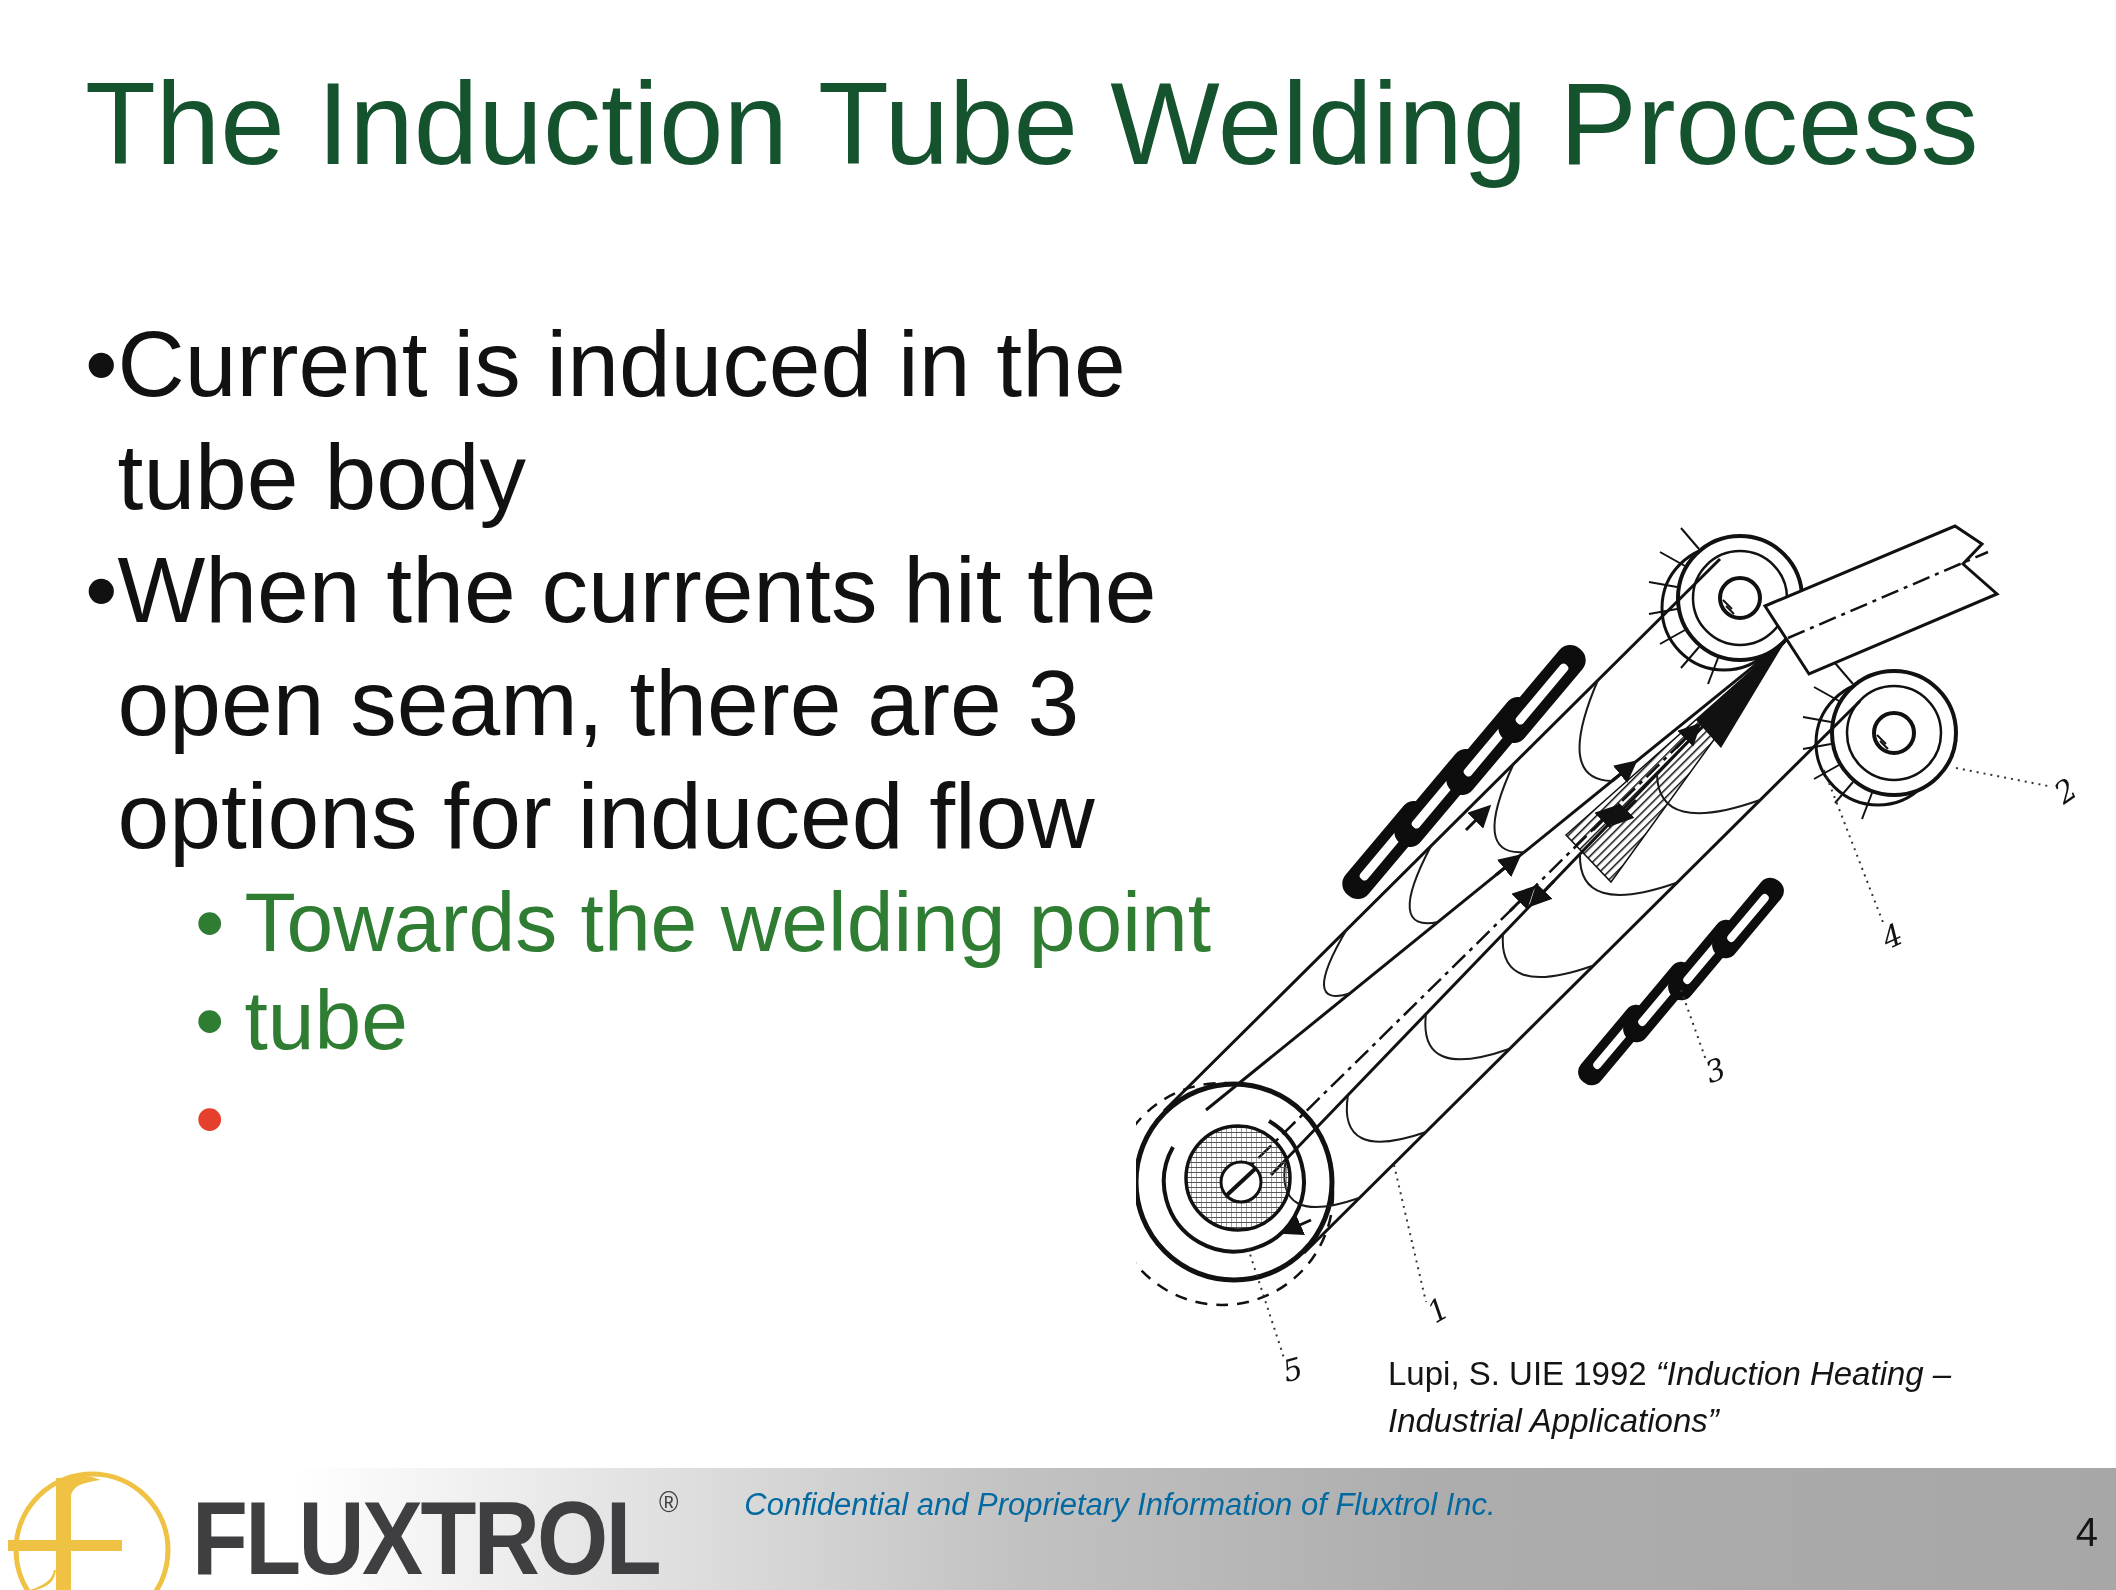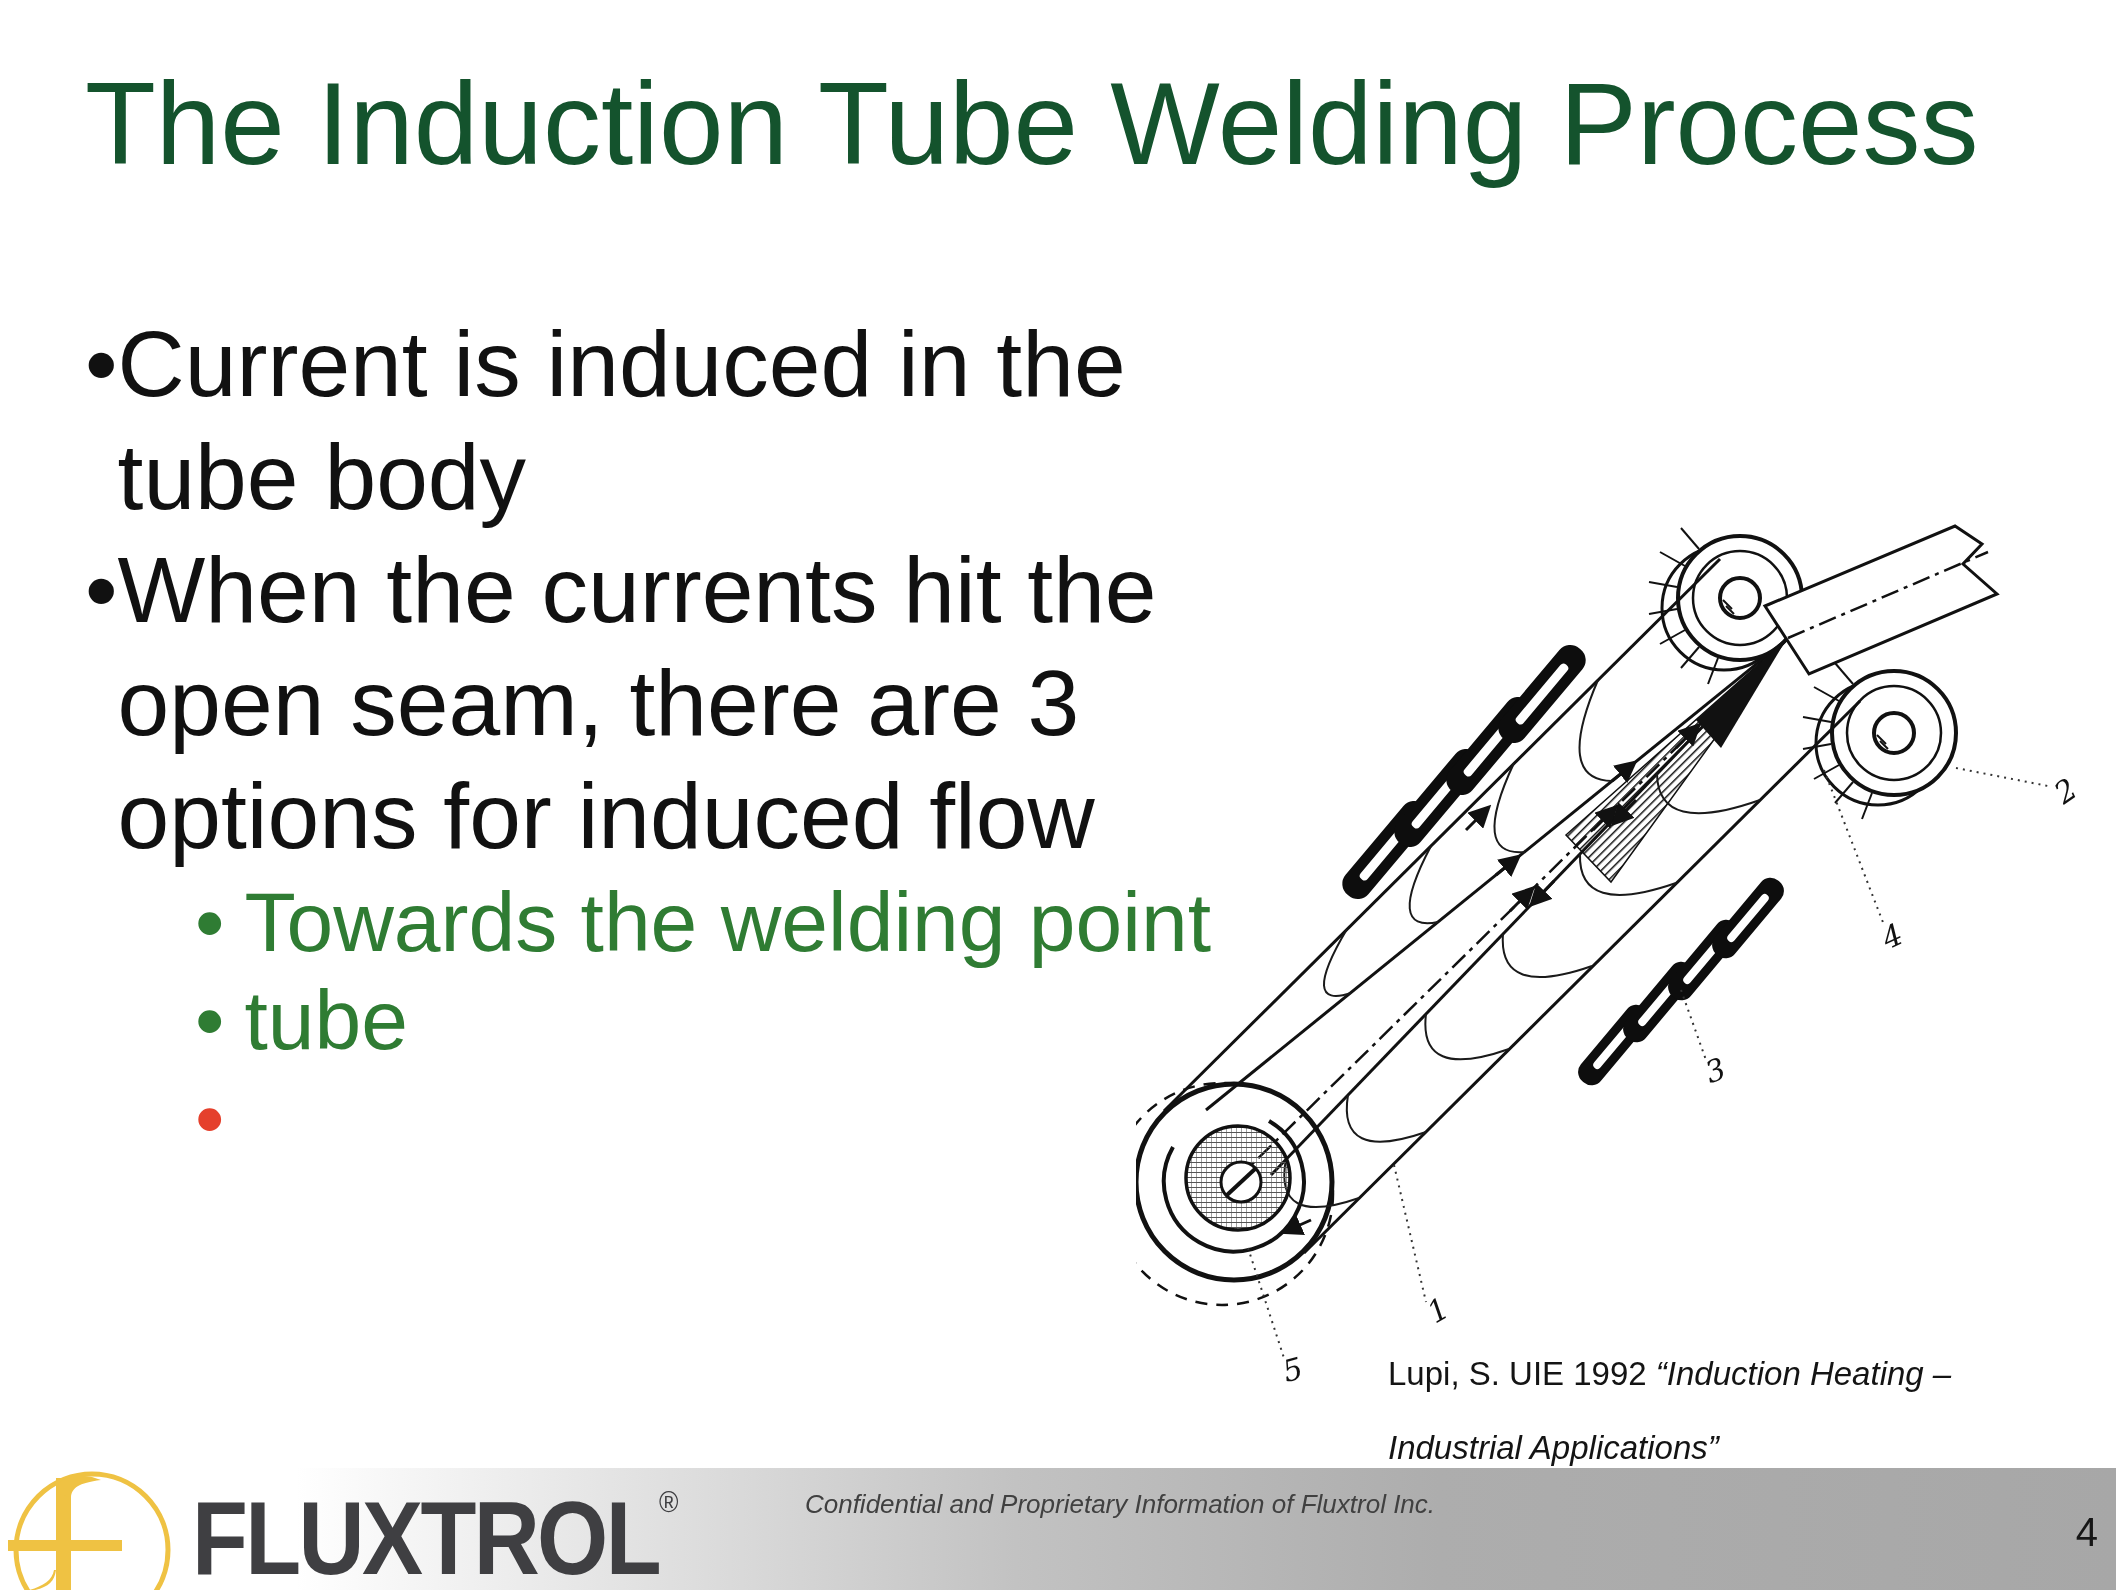--- a/index.html
+++ b/index.html
@@ -22,36 +22,36 @@
   .green{color:#2F7C33;}
   .red{color:#E5402C;}
 
   .diagram{position:absolute;left:1136px;top:520px;width:980px;height:880px;}
   .diagram svg{display:block;}
 
   .citation{
     position:absolute;left:1388px;top:1350px;width:680px;
     font-size:33px;line-height:47px;color:#141414;
   }
-  .citation .it{font-style:italic;margin-top:27px;}
+  .citation .it{font-style:italic;}
 
   .footer-bar{
     position:absolute;left:0;top:1468px;width:2116px;height:122px;
     background:linear-gradient(90deg,#ffffff 0%,#ffffff 14%,#e2e2e2 30%,#c2c2c2 48%,#adadad 68%,#a7a7a7 100%);
   }
   .logo{position:absolute;left:8px;top:1470px;display:flex;align-items:flex-end;}
   .logo-text{
     font-size:104px;font-weight:bold;letter-spacing:-3px;line-height:1;
     color:#3F3F42;margin-left:6px;margin-top:14px;
     transform:scaleX(0.88);transform-origin:left top;white-space:nowrap;
   }
   .reg{font-size:30px;font-weight:normal;position:relative;top:-62px;letter-spacing:0;}
   .confidential{
     position:absolute;left:720px;top:1484px;width:800px;text-align:center;
-    font-style:italic;font-size:26px;line-height:41px;color:#404040;
+    font-style:italic;font-size:31px;line-height:41px;color:#0369a1;
   }
   .page-number{
     position:absolute;right:18px;top:1510px;font-size:40px;color:#161616;
   }
 </style>
 </head>
 <body>
 
 <div class="title">The Induction Tube Welding Process</div>
 

